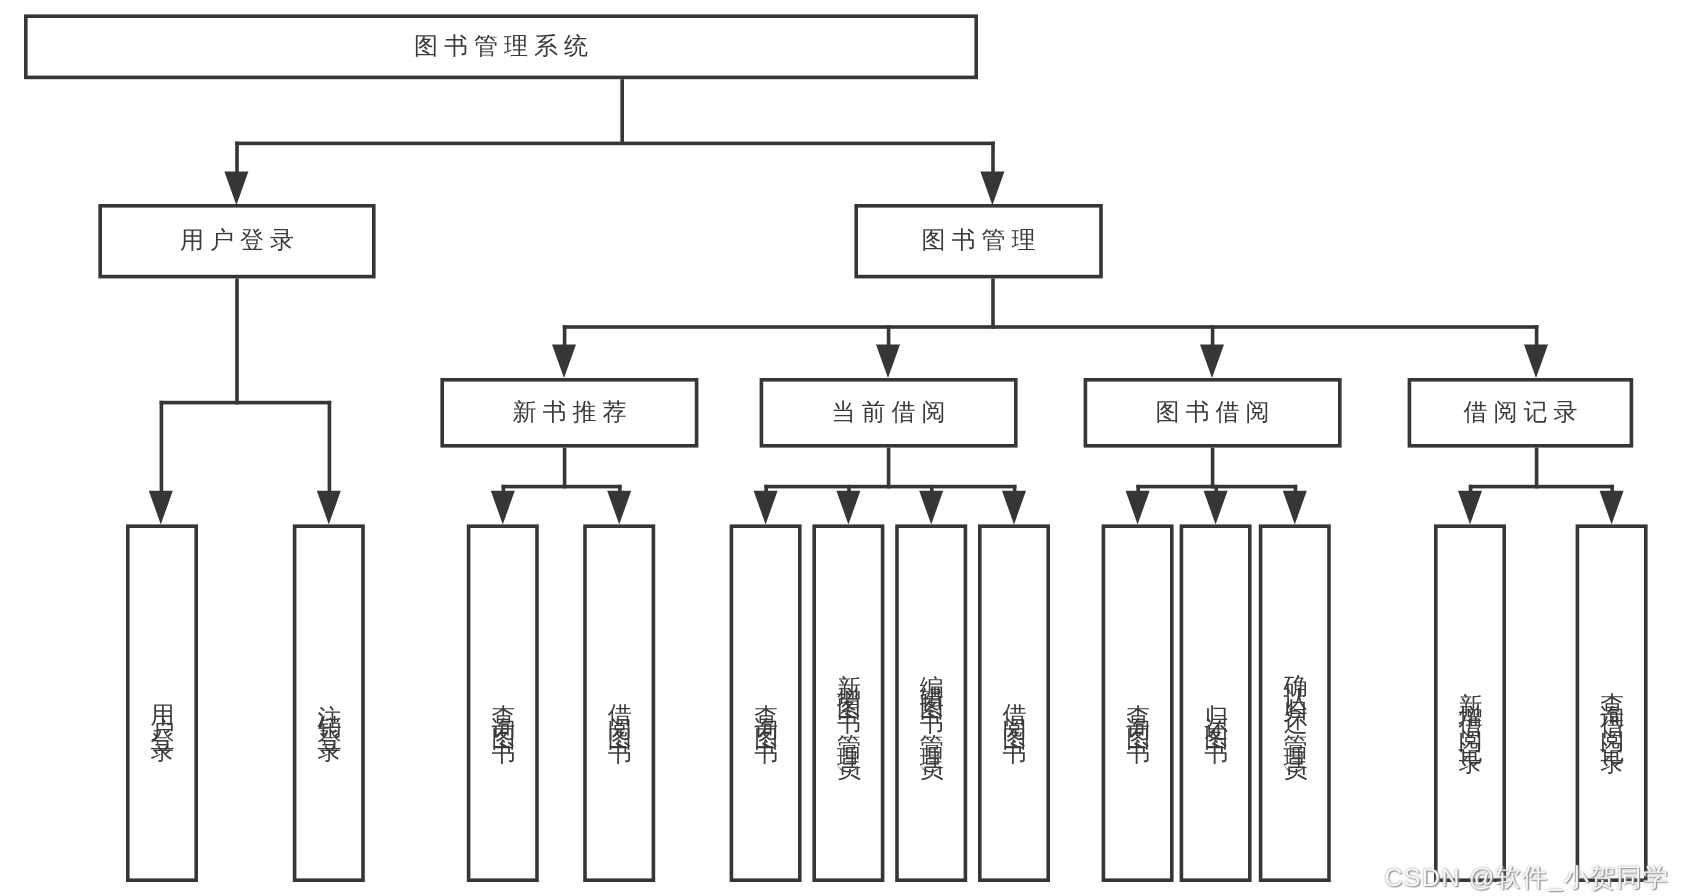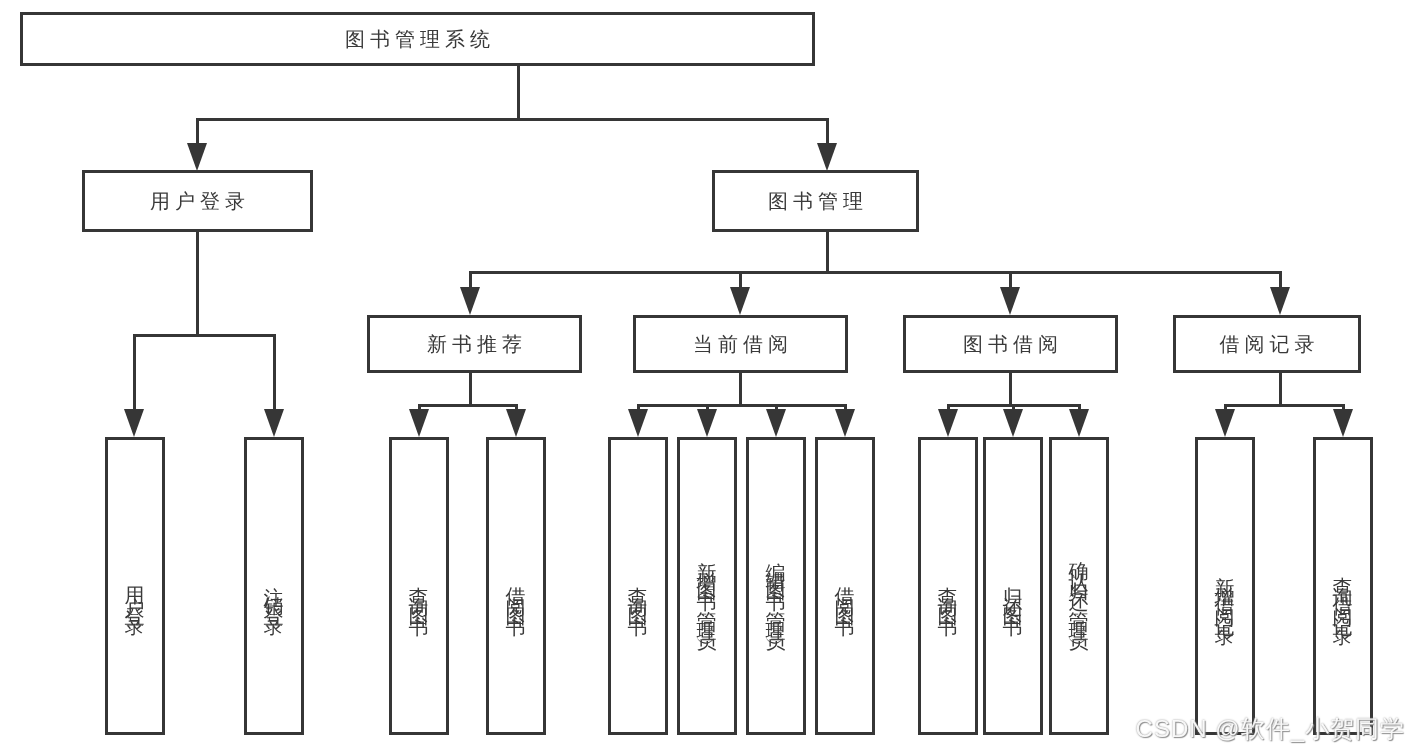--- a/index.html
+++ b/index.html
@@ -38,22 +38,22 @@
   .hl{height:3px;}
   .vl{width:3px;}
   .arw{
     position:absolute;width:0;height:0;
     border-left:10px solid transparent;
     border-right:10px solid transparent;
     border-top:28px solid #363636;
   }
   .watermark{
     position:absolute;
-    right:0;bottom:2px;
-    font-size:24px;
+    right:14px;bottom:2px;
+    font-size:21px;
     color:rgba(255,255,255,0.92);
     text-shadow:0 0 2px #8f8f8f, 1px 1px 1px #8f8f8f;
     letter-spacing:1px;
     z-index:5;
     white-space:nowrap;
     text-align:center;
   }
 </style>
 </head>
 <body>

